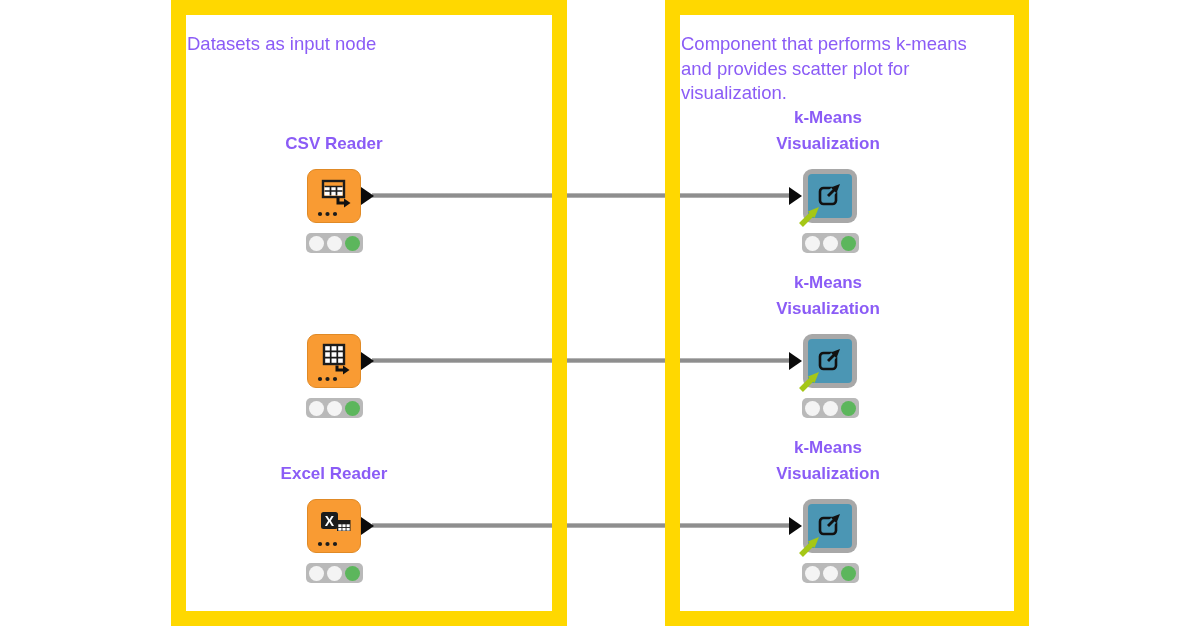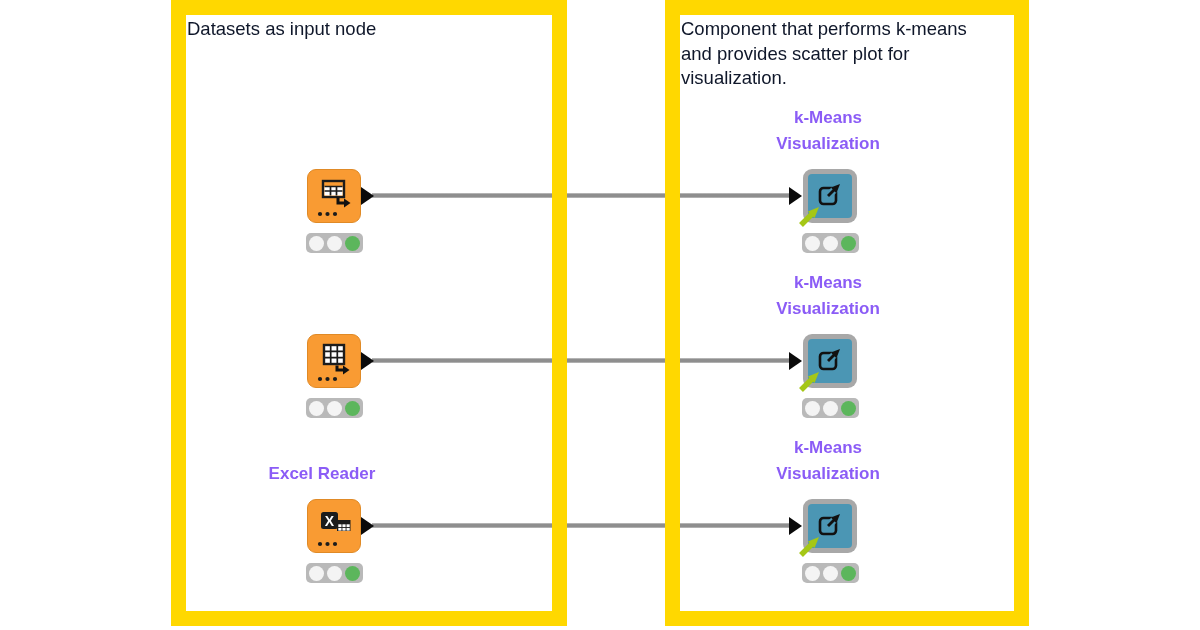--- a/index.html
+++ b/index.html
@@ -24,22 +24,22 @@
   
   .annotation {
     position: absolute;
     border: 15px solid var(--annotation-border, #FFD800);
     background: transparent;
     z-index: 3;
   }
   .annotation-title {
     font-size: 18.5px;
     line-height: 24.5px;
-    color: #0f172a;
-    padding: 2px 1px;
+    color: #8b5cf6;
+    padding: 17px 1px;
   }
 
   
   .node-label {
     position: absolute;
     width: 220px;
     text-align: center;
     font-size: 17px;
     font-weight: bold;
     color: #8b5cf6;
@@ -128,20 +128,21 @@
   <div class="connection" style="left:372px; top:358px; width:418px;"></div>
   <div class="connection" style="left:372px; top:523px; width:418px;"></div>
 
   <div class="annotation" style="left:171px; top:0; width:396px; height:626px;">
     <div class="annotation-title">Datasets as input node</div>
   </div>
   <div class="annotation" style="left:665px; top:0; width:364px; height:626px;">
     <div class="annotation-title" style="width:305px;">Component that performs k-means and provides scatter plot for visualization.</div>
   </div>
 
+  <div class="node-label" style="left:224px; top:134px;">CSV Reader</div>
   <div class="reader-node" style="left:307px; top:169px;">
     <svg width="54" height="54" viewBox="0 0 54 54">
       <rect x="15" y="11" width="21" height="16" fill="none" stroke="#1c1c1c" stroke-width="2.4"></rect>
       <rect x="16.5" y="16.5" width="18" height="9" fill="#ffffff"></rect>
       <path d="M16.5 16.5 h18 M16.5 21 h18 M22.5 16.5 v9 M28.5 16.5 v9" stroke="#1c1c1c" stroke-width="1.7" fill="none"></path>
       <path d="M30 27.5 v5.5 h6" fill="none" stroke="#111" stroke-width="3"></path>
       <polygon points="36,28.6 42.5,33 36,37.4" fill="#111"></polygon>
       <circle cx="12" cy="44" r="2.1" fill="#1c1c1c"></circle>
         <circle cx="19.5" cy="44" r="2.1" fill="#1c1c1c"></circle>
         <circle cx="27" cy="44" r="2.1" fill="#1c1c1c"></circle>
@@ -215,21 +216,21 @@
       <path d="M3 27 L15 15" stroke="#A5C716" stroke-width="5.5" fill="none"></path>
       <polygon points="21,9 16.5,20.1 9.9,13.5" fill="#A5C716"></polygon>
     </svg>
   </div>
   <div class="traffic" style="left:802px; top:398px;">
     <span class="dot"></span>
     <span class="dot"></span>
     <span class="dot green"></span>
   </div>
 
-  <div class="node-label" style="left:212px; top:464px;">Excel Reader</div>
+  <div class="node-label" style="left:224px; top:464px;">Excel Reader</div>
   <div class="reader-node" style="left:307px; top:499px;">
     <svg width="54" height="54" viewBox="0 0 54 54">
       <rect x="13" y="12" width="17" height="17" rx="2.5" fill="#1c1c1c"></rect>
       <text x="21.5" y="26" font-size="14" font-weight="bold" fill="#ffffff" text-anchor="middle" font-family="Liberation Sans, sans-serif">X</text>
       <rect x="29" y="20" width="13.5" height="11" fill="#1c1c1c"></rect>
       <g fill="#ffffff">
         <rect x="30.3" y="24.3" width="3.2" height="2.7"></rect>
           <rect x="34.4" y="24.3" width="3.2" height="2.7"></rect>
           <rect x="38.5" y="24.3" width="3.2" height="2.7"></rect>
         <rect x="30.3" y="27.9" width="3.2" height="2.7"></rect>

